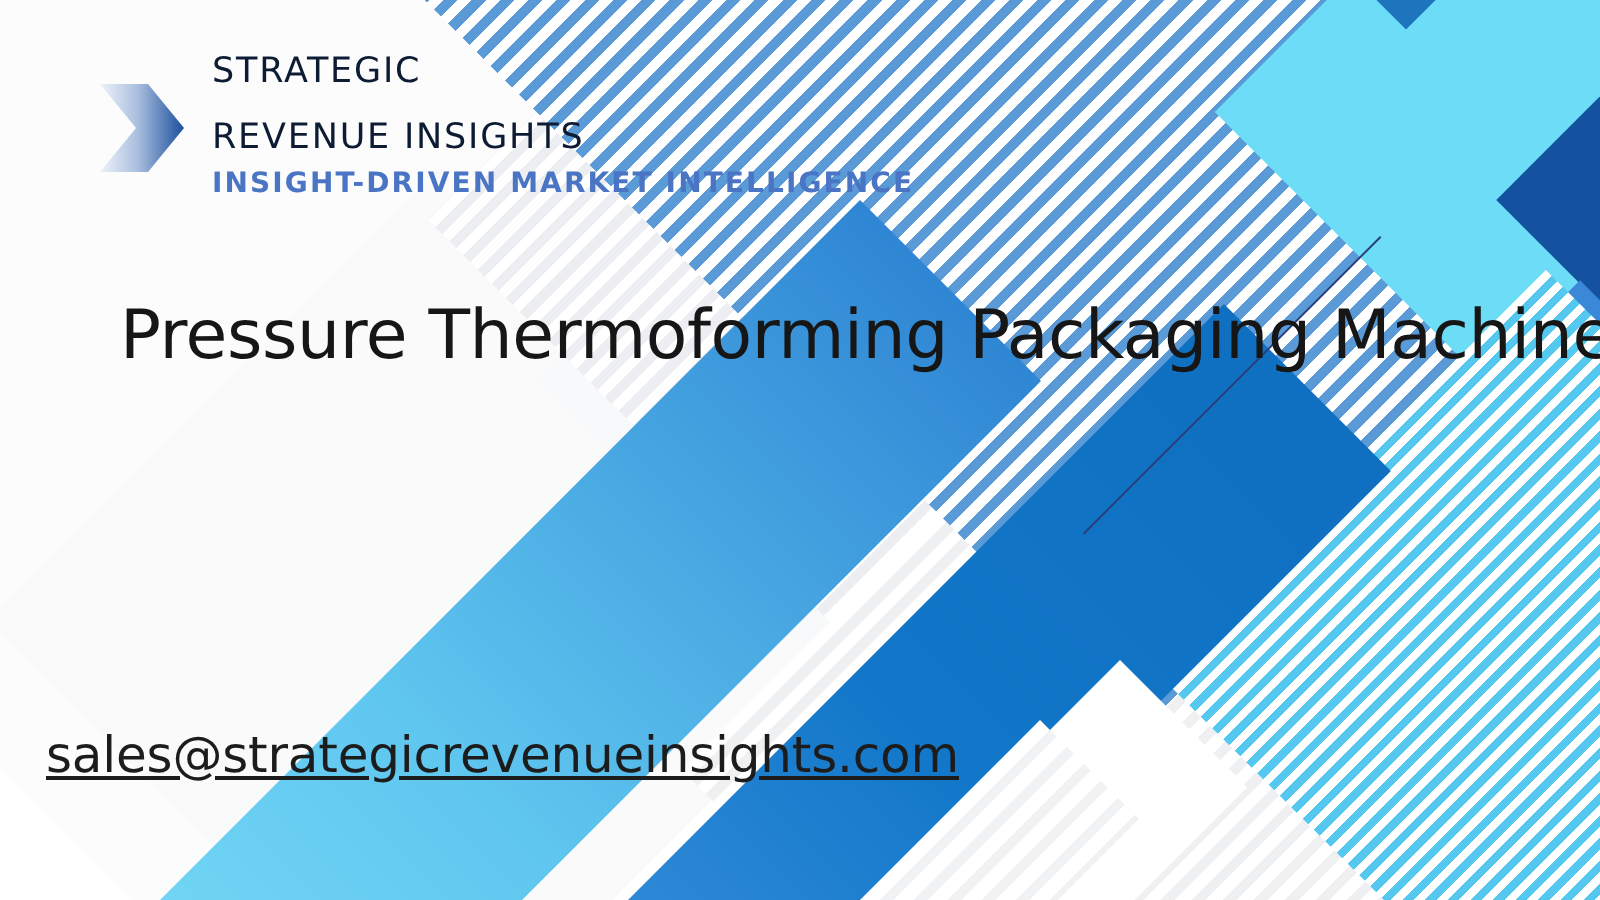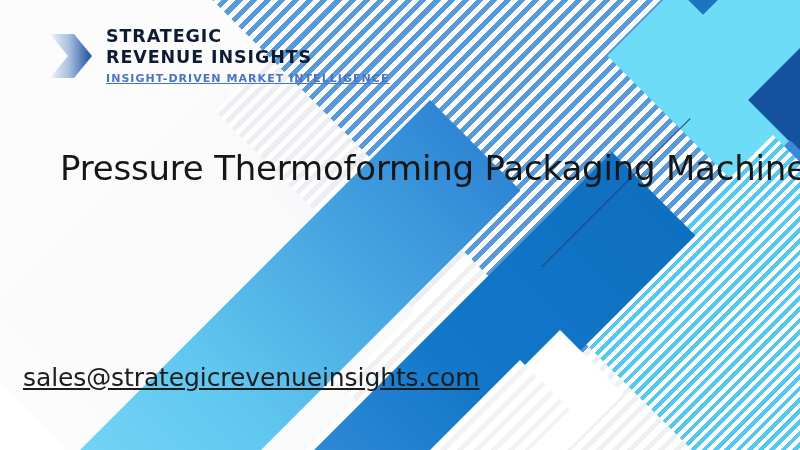--- a/index.html
+++ b/index.html
@@ -138,33 +138,32 @@
   
   .logo{
     position:absolute;left:48px;top:28px;
     display:flex;align-items:center;gap:12px;
   }
   .logo-mark{
     width:46px;height:48px;flex:0 0 auto;
   }
   .logo-text{display:flex;flex-direction:column;line-height:1;}
   .logo-line1,.logo-line2{
-    font-weight:bold;
+    font-weight:normal;
     font-size:17.5px;
     letter-spacing:0.9px;
     color:#0d1b33;
   }
-  .logo-line2{margin-top:3px;}
+  .logo-line2{margin-top:15px;}
   .logo-tagline{
     margin-top:7px;
-    font-size:11px;
+    font-size:14px;
     letter-spacing:1.05px;
     color:#4a74c4;
     font-weight:600;
-    text-decoration:underline;
   }
 
   
   .title{
     position:absolute;
     left:60px;top:148px;
     width:780px;
     font-size:34px;
     font-weight:400;
     color:#161616;

